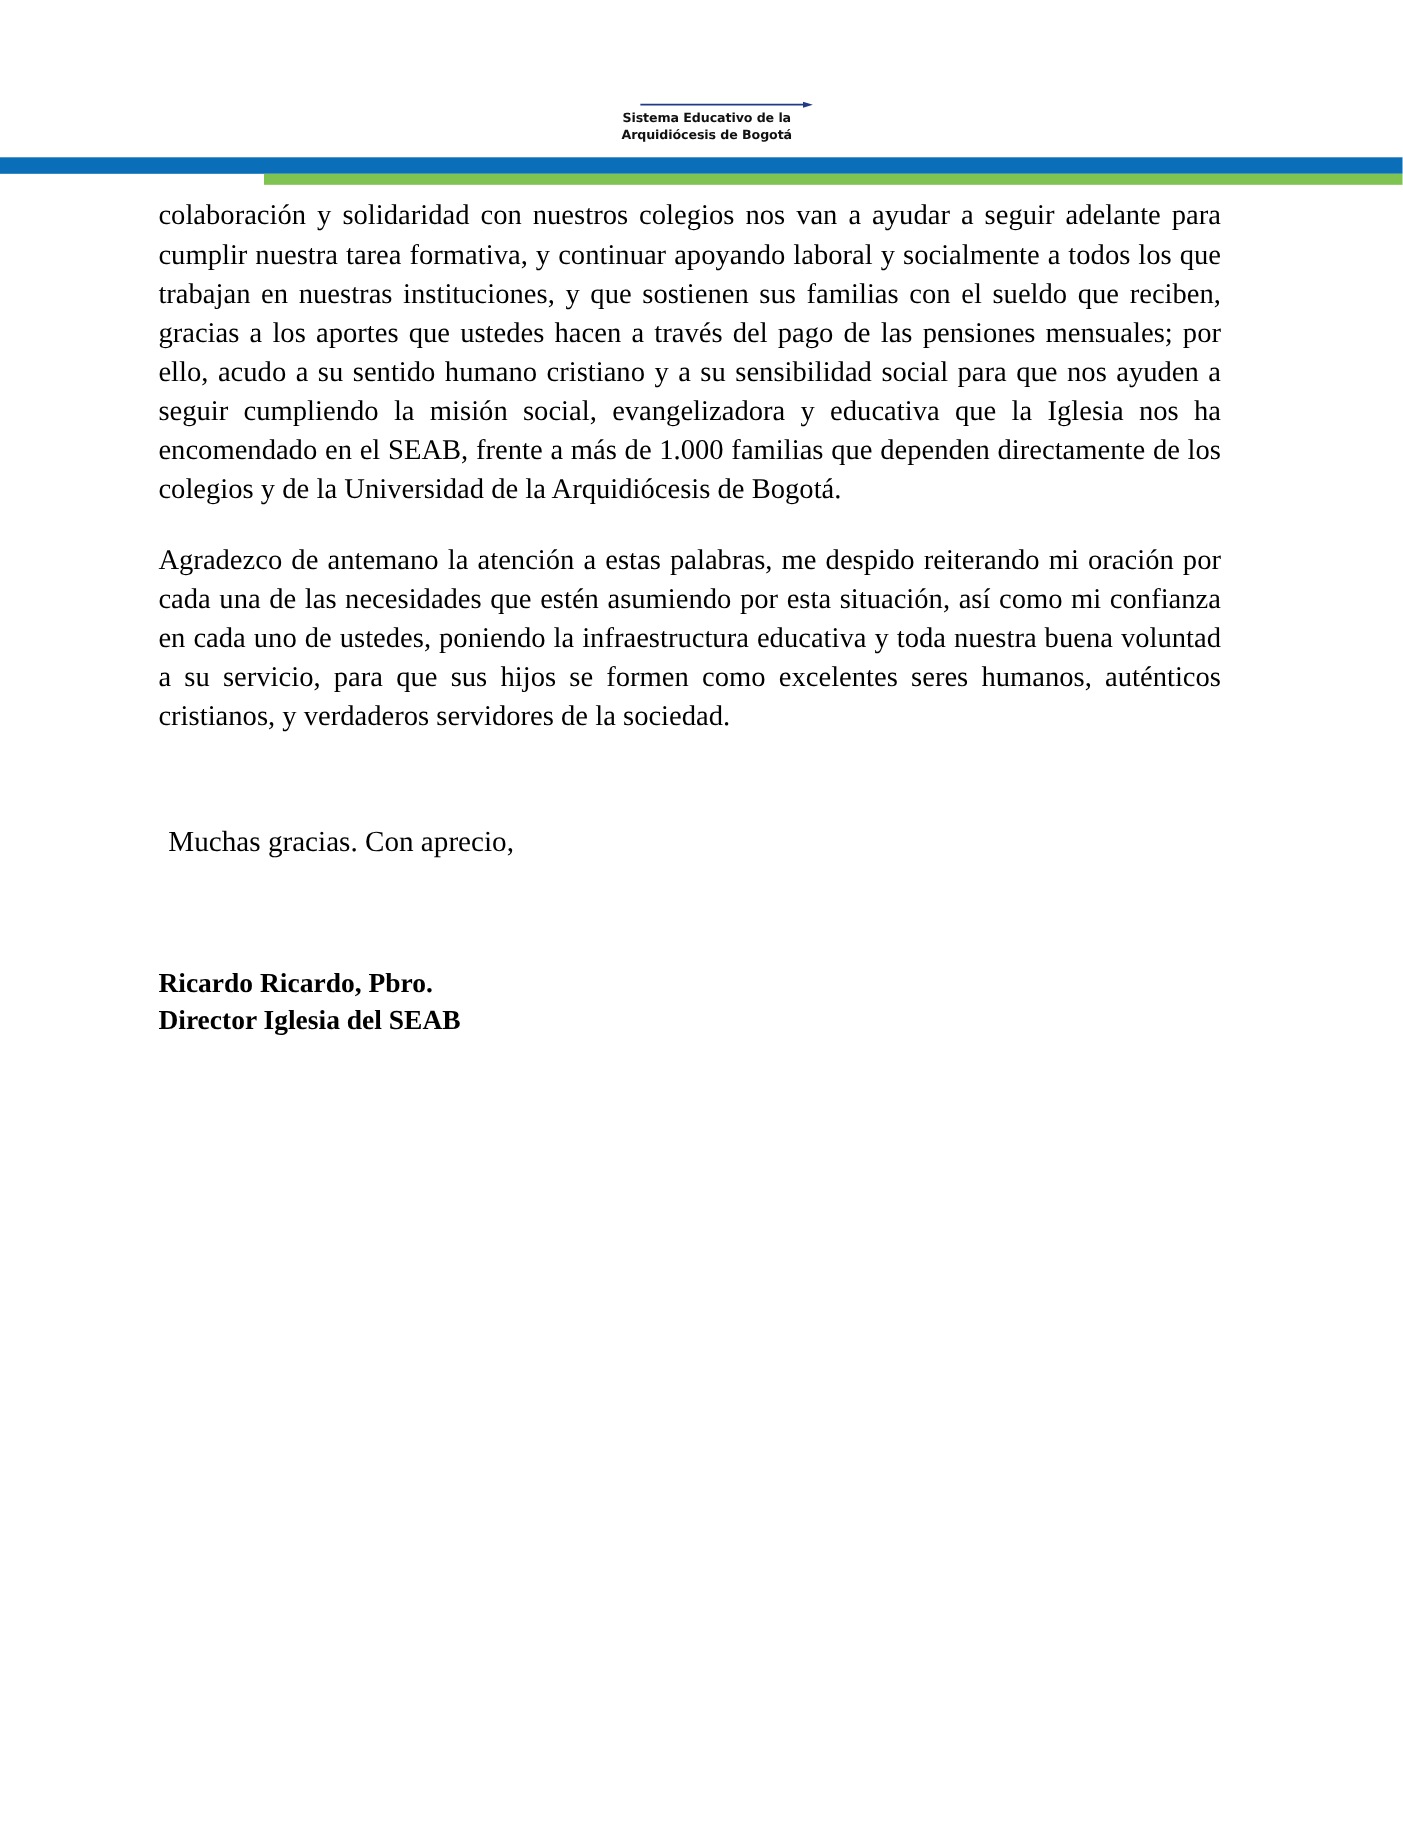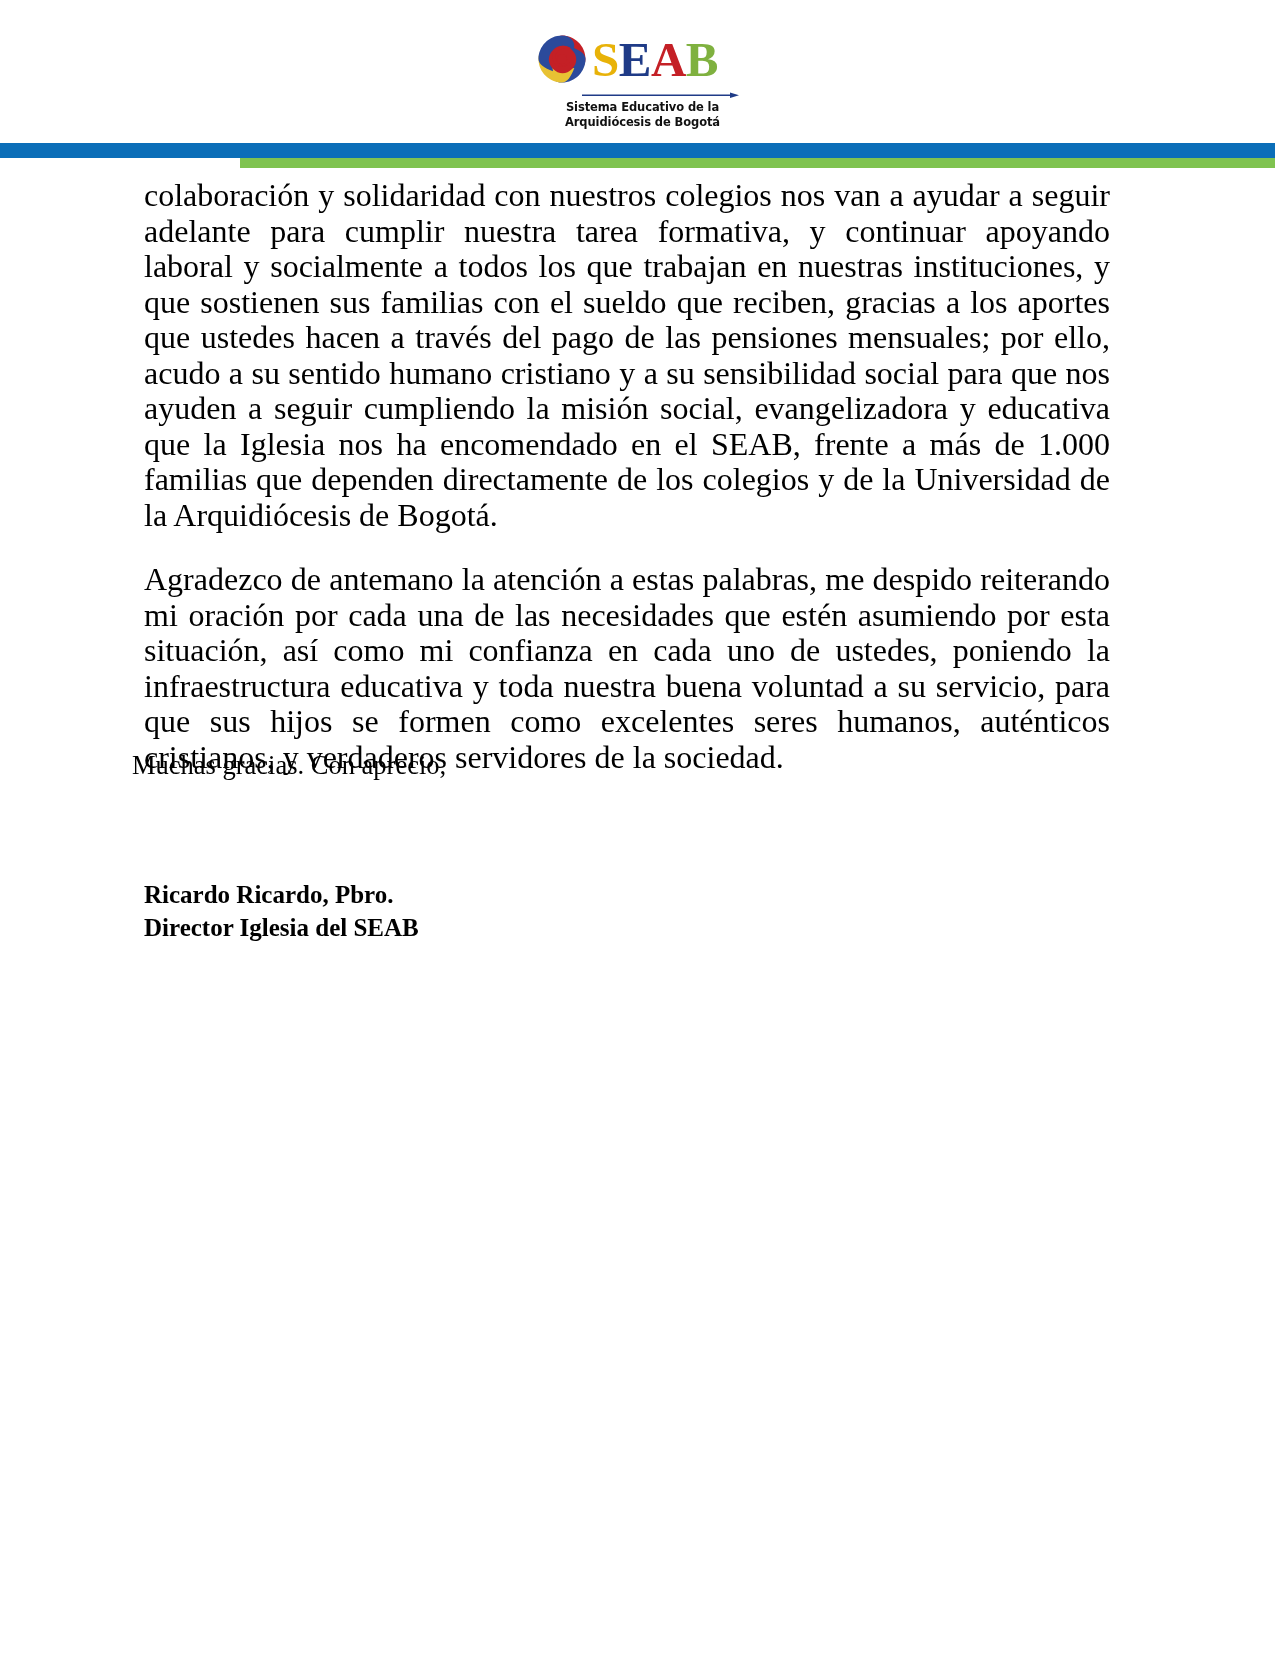--- a/index.html
+++ b/index.html
@@ -97,32 +97,32 @@
   }
 
   
   .page-body {
     position: absolute;
     left: 144px;
     top: 178px;
     width: 966px;
   }
   .para {
-    font-size: 32px;
+    font-size: 26px;
     line-height: 35.5px;
     text-align: justify;
     text-justify: inter-word;
     margin: 0 0 29px 0;
     hyphens: none;
   }
   .para:last-of-type { margin-bottom: 0; }
 
   .closing {
     position: absolute;
-    left: 132px;
+    left: 153px;
     top: 748px;
     font-size: 26.5px;
     line-height: 35.5px;
   }
 
   .signature {
     position: absolute;
     left: 144px;
     top: 878px;
     font-size: 25px;
@@ -131,36 +131,20 @@
   }
   .signature div { white-space: nowrap; }
 </style>
 </head>
 <body>
 
 <div class="letterhead">
 
   <div class="logo-block">
 
-    <div class="logo-top">
-
-      <svg class="logo-mark" viewBox="0 0 100 100">
-        <g>
-          <path d="M50 8 C72 8 92 26 92 50 C92 63 84 72 74 72 C66 72 60 66 60 58 C60 40 44 30 28 34 C34 18 41 8 50 8 Z" fill="#C42026"></path>
-          <path d="M92 50 C92 72 74 92 50 92 C37 92 28 84 28 74 C28 66 34 60 42 60 C60 60 70 44 66 28 C82 34 92 41 92 50 Z" fill="#2B4A9B"></path>
-          <path d="M50 92 C28 92 8 74 8 50 C8 37 16 28 26 28 C34 28 40 34 40 42 C40 60 56 70 72 66 C66 82 59 92 50 92 Z" fill="#E8C233"></path>
-          <path d="M8 50 C8 28 26 8 50 8 C63 8 72 16 72 26 C72 34 66 40 58 40 C40 40 30 56 34 72 C18 66 8 59 8 50 Z" fill="#2B4A9B"></path>
-          <path d="M34 34 C44 24 58 24 68 34 C78 44 78 58 68 68 C58 78 44 78 34 68 C24 58 24 44 34 34 Z" fill="#C42026"></path>
-          <path d="M66 31 C60 26 52 25 45 28 C36 32 31 41 33 50 C35 58 42 64 50 64 C56 64 61 61 64 56 C59 62 51 63 45 59 C38 55 36 46 40 39 C44 33 51 30 58 31 Z" fill="#C42026"></path>
-          <circle cx="50" cy="50" r="9" fill="#C42026"></circle>
-        </g>
-      </svg>
-
-      <span class="logo-word"><span class="ltr-s">S</span><span class="ltr-e">E</span><span class="ltr-a">A</span><span class="ltr-b">B</span></span>
-    </div>
 
     <svg class="logo-underline" viewBox="0 0 157 7" preserveAspectRatio="none">
       <line x1="0" y1="3.2" x2="152" y2="3.2" stroke="#1F3B87" stroke-width="1.6"></line>
       <polygon points="157,3.2 148,0.4 148,6" fill="#1F3B87"></polygon>
     </svg>
 
     <div class="logo-tagline">
       <div>Sistema Educativo de la</div>
       <div>Arquidiócesis de Bogotá</div>
     </div>

